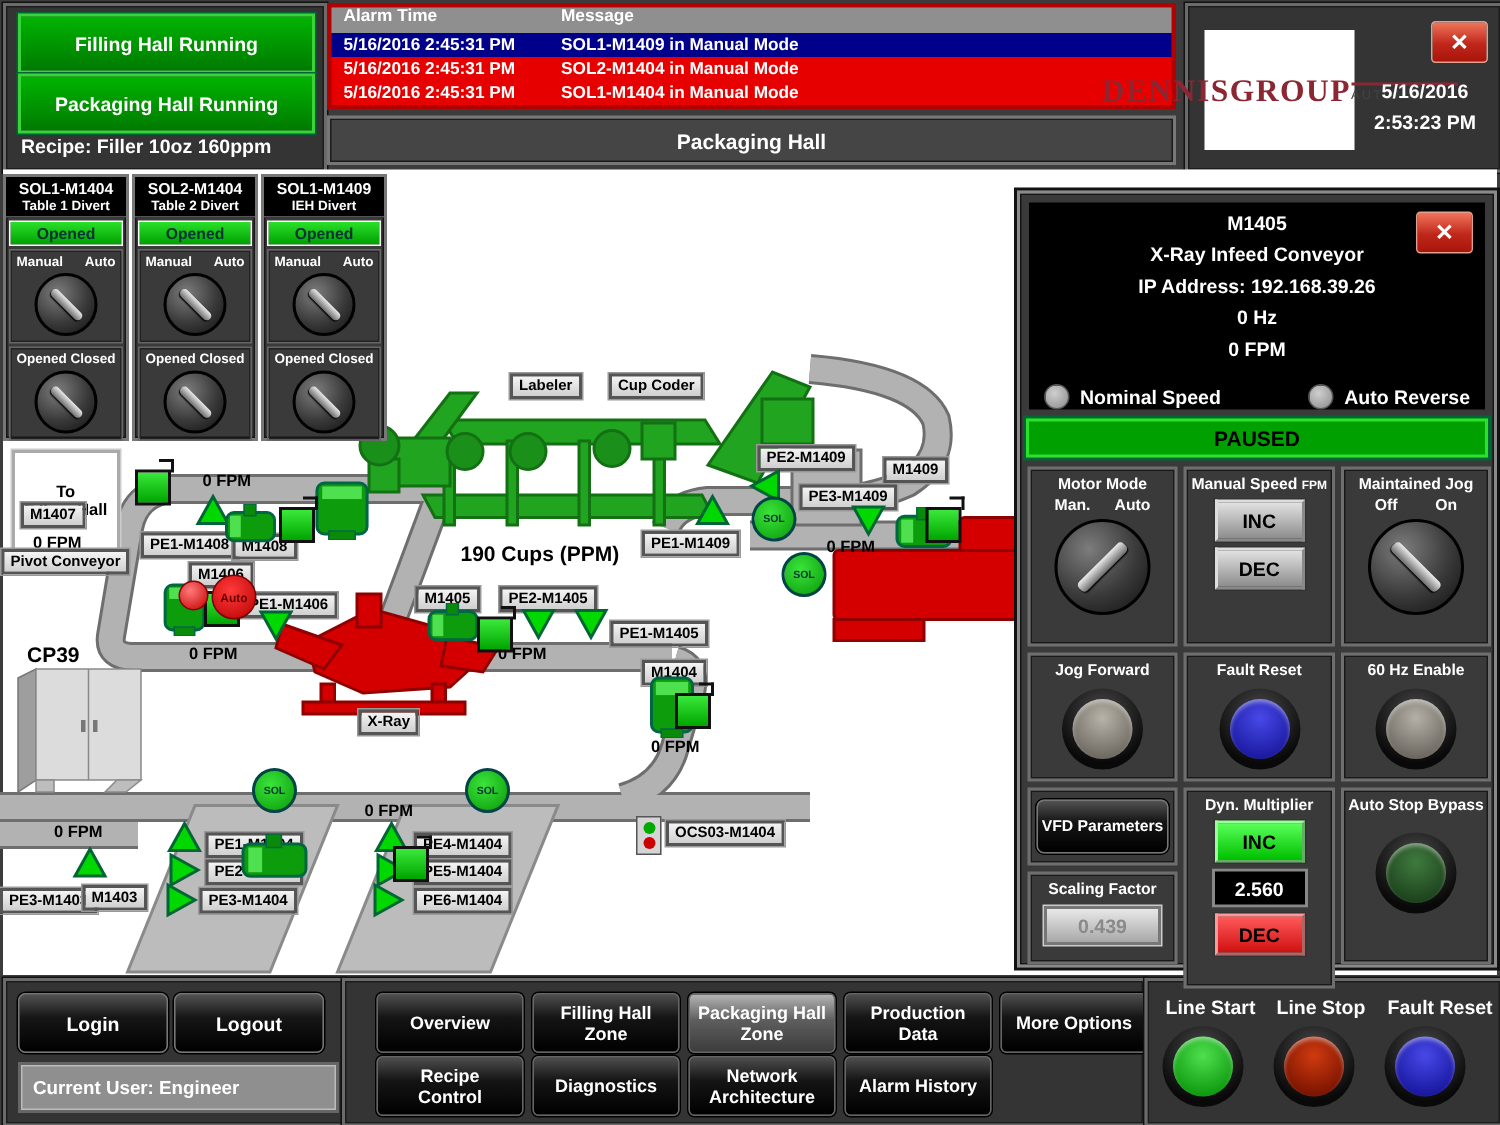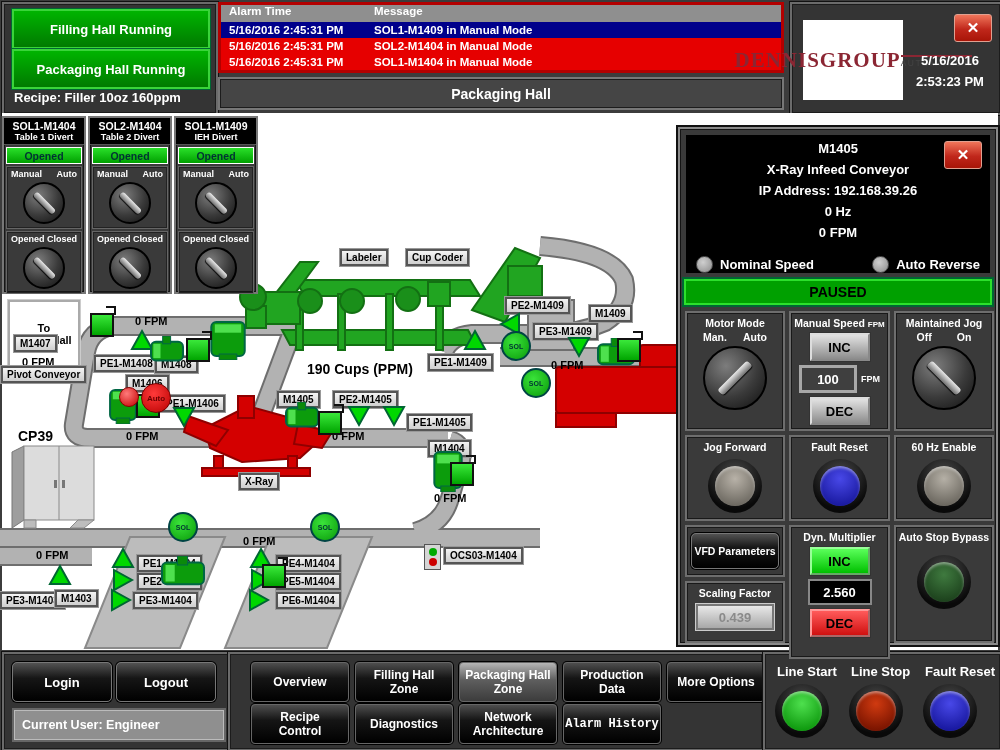--- a/index.html
+++ b/index.html
@@ -475,24 +475,20 @@
           <span>Auto</span>
         </div>
       <div class="knob k62 rotm45">
           <div class="ptr"></div>
         </div>
     </div>
     <div class="cell" style="left:109px;top:182px;width:101px;height:120px;">
       <div class="ct"><span>Manual Speed</span>
         <span style="font-size:8px">FPM</span></div>
       <div class="mbtn">INC</div>
-      <div style="display:flex;align-items:center;justify-content:center;gap:4px;">
-        <div class="vdisp" style="margin:4px 0 0;">100</div>
-        <span style="font-size:9px;font-weight:bold;margin-top:4px;">FPM</span>
-      </div>
       <div class="mbtn">DEC</div>
     </div>
     <div class="cell" style="left:214px;top:182px;width:100px;height:120px;">
       <div class="ct">Maintained Jog</div>
       <div class="cl">
           <span>Off</span>
           <span>On</span>
         </div>
       <div class="knob k62 rot45">
           <div class="ptr"></div>
@@ -555,21 +551,21 @@
         <div class="navbtn" style="left: 317px; top: 8px;">Production
 Data</div>
         <div class="navbtn" style="left: 421px; top: 8px;">More Options</div>
       </div>
       <div id="nav-r2">
         <div class="navbtn" style="left: 5px; top: 50px;">Recipe
 Control</div>
         <div class="navbtn" style="left: 109px; top: 50px;">Diagnostics</div>
         <div class="navbtn" style="left: 213px; top: 50px;">Network
 Architecture</div>
-        <div class="navbtn" style="left: 317px; top: 50px; font-family: Liberation Mono, monospace;">Alarm History</div>
+        <div class="navbtn" style="left: 317px; top: 50px;">Alarm History</div>
       </div>
   </div>
 
   <div class="panel" style="left:763px;top:652px;width:235px;height:95px;">
     <div id="line-btns">
         <div class="lbl-line" style="left: 12px;">Line Start</div>
         <div class="rbtn" style="position: absolute; left: 10px; top: 30px; margin: 0px; --c1: #4ee04e; --c2: #0f9a0f;">
           <i></i>
         </div>
         <div class="lbl-line" style="left: 86px;">Line Stop</div>

